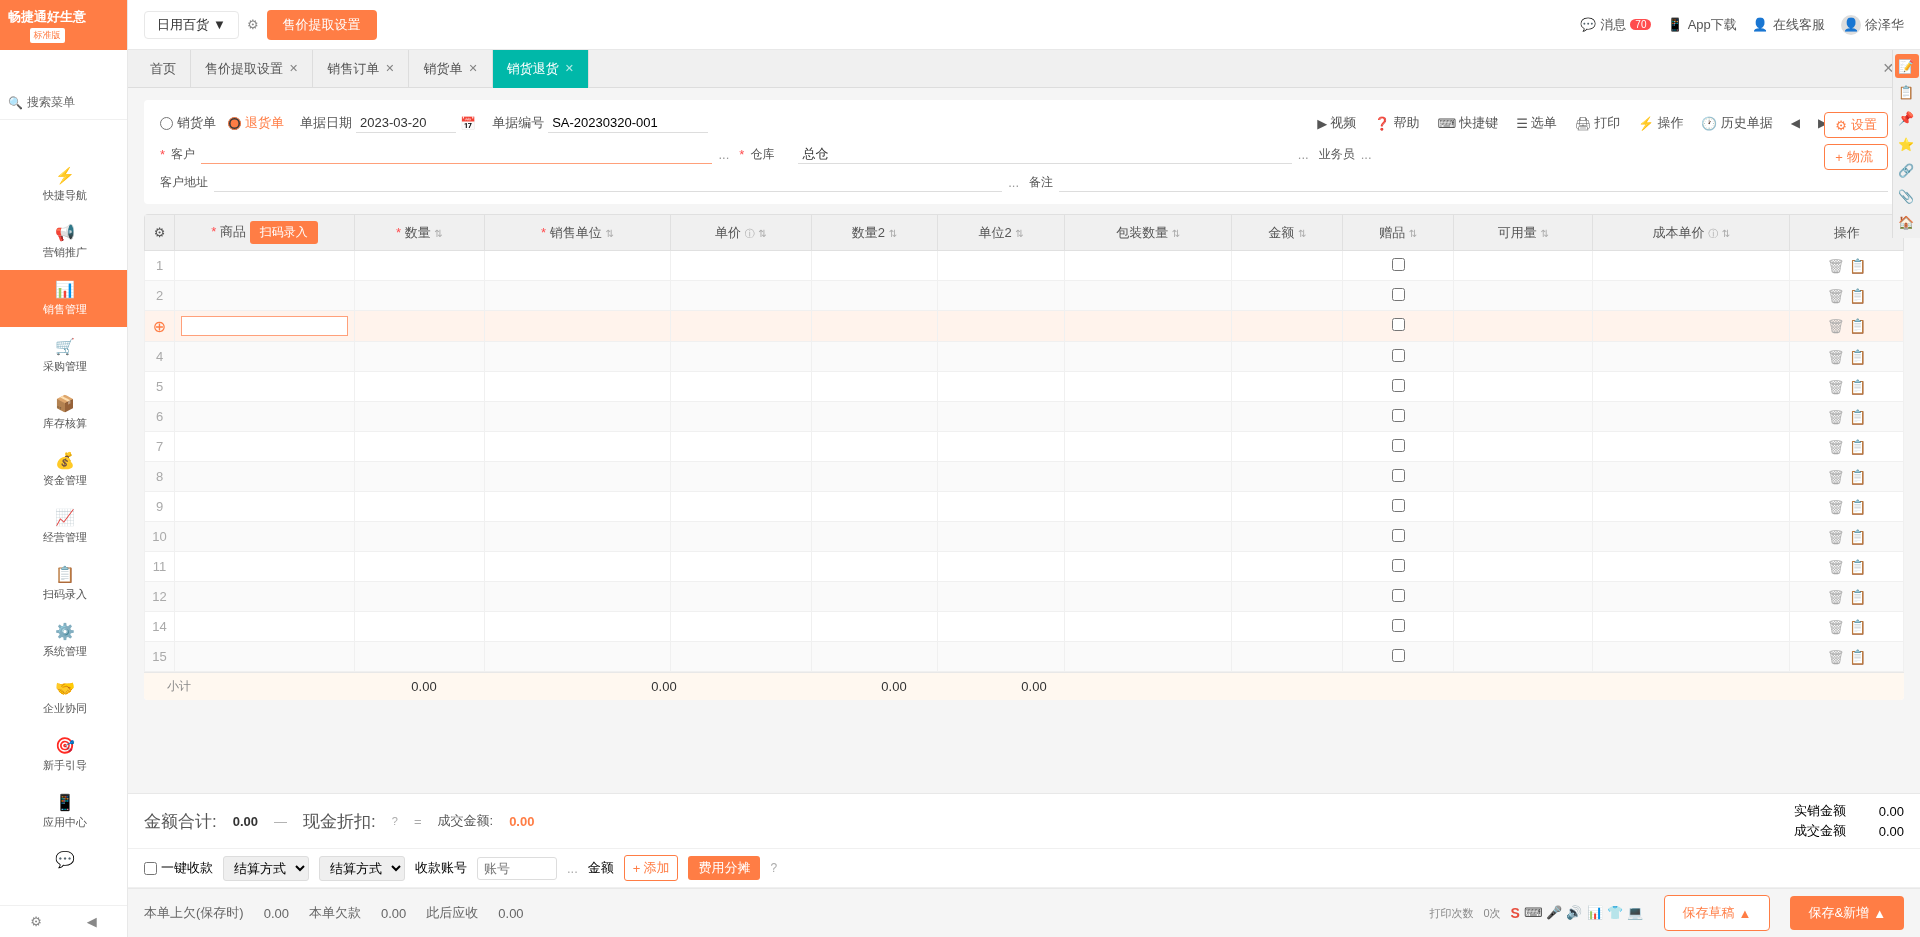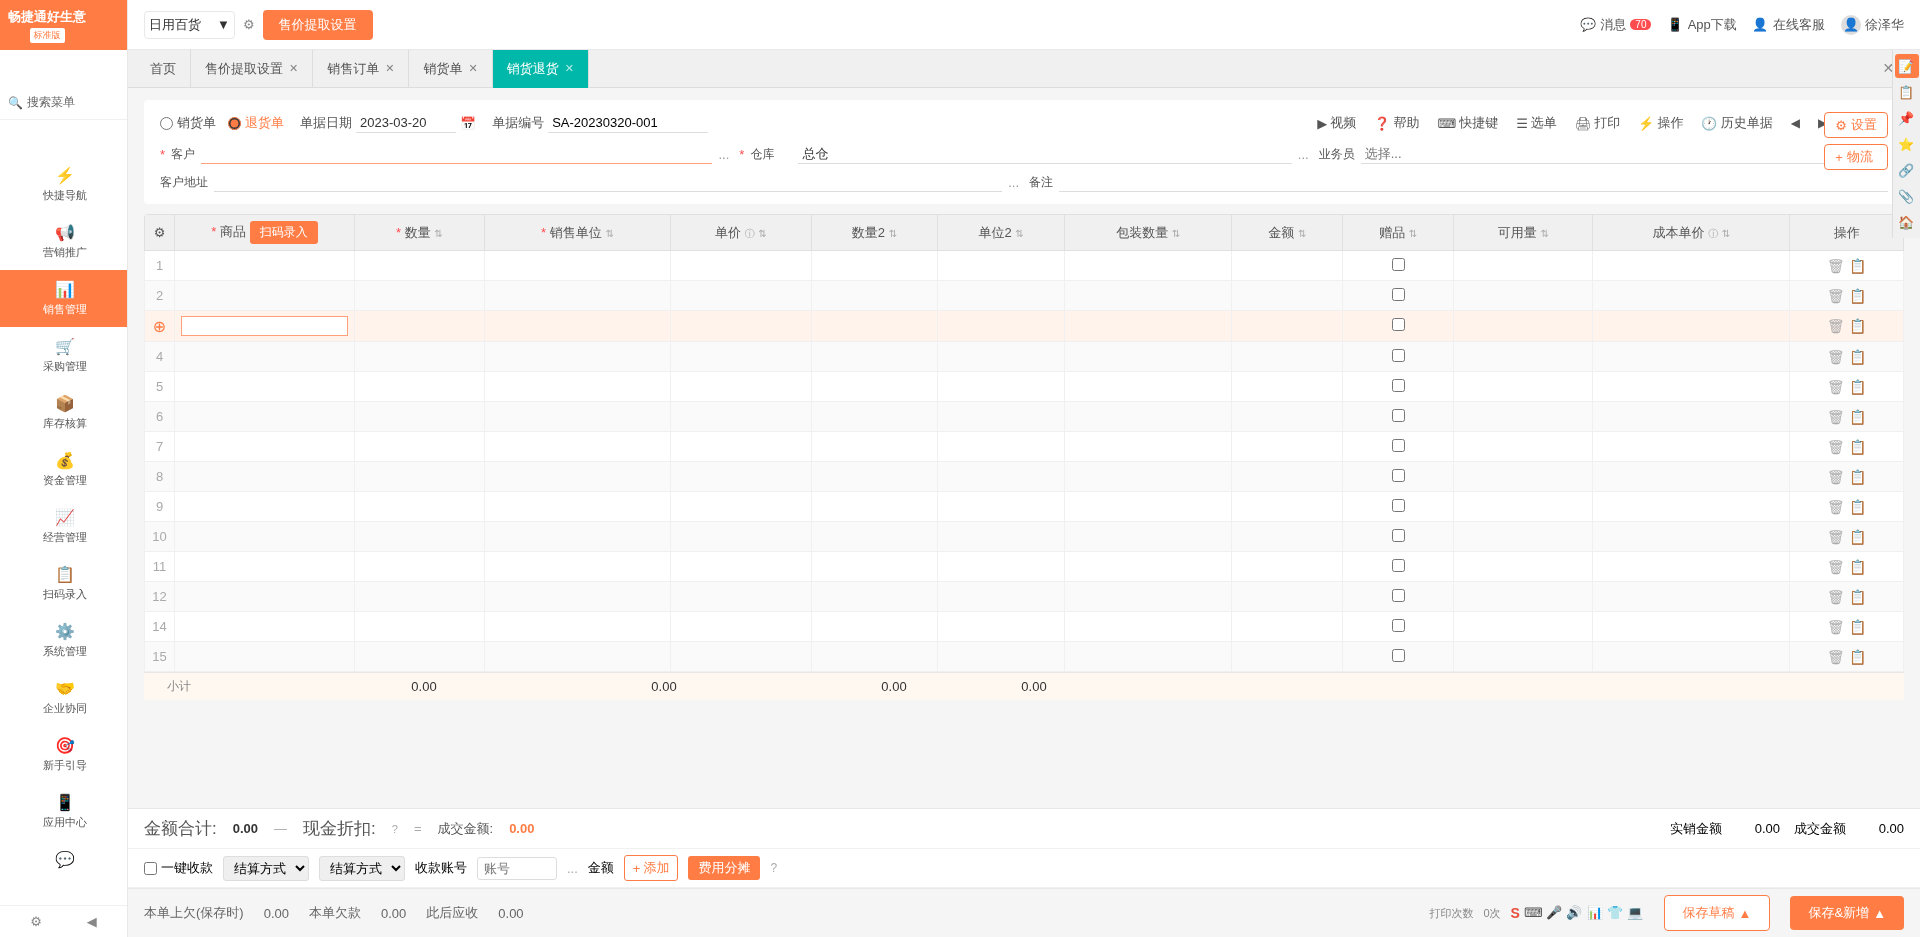--- a/index.html
+++ b/index.html
@@ -16,21 +16,21 @@
     .sidebar-item .icon { font-size: 16px; }
     .sidebar-item .label { font-size: 11px; text-align: center; }
     .sidebar-bottom { padding: 8px; display: flex; justify-content: space-around; border-top: 1px solid #f0f0f0; }
 
     
     .main { flex: 1; display: flex; flex-direction: column; overflow: hidden; }
 
     
     .topbar { height: 50px; background: #fff; display: flex; align-items: center; padding: 0 16px; border-bottom: 1px solid #e8e8e8; gap: 12px; }
     .topbar-left { display: flex; align-items: center; gap: 8px; flex: 1; }
-    .topbar-select { display: flex; align-items: center; gap: 16px; padding: 4px 4px; border: 1px solid #e8e8e8; border-radius: 4px; color: #333; cursor: pointer; }
+    .topbar-select { display: flex; align-items: center; gap: 4px; padding: 4px 12px; border: 1px solid #e8e8e8; border-radius: 4px; color: #333; cursor: pointer; }
     .topbar-btn-orange { background: #ff7d45; color: #fff; border: none; border-radius: 4px; padding: 6px 16px; cursor: pointer; font-size: 13px; }
     .topbar-right { display: flex; align-items: center; gap: 16px; }
     .topbar-right-item { display: flex; align-items: center; gap: 4px; color: #555; cursor: pointer; font-size: 12px; }
     .badge { background: #ff4d4f; color: #fff; border-radius: 10px; padding: 0 5px; font-size: 10px; min-width: 18px; text-align: center; }
 
     
     .tabs { display: flex; align-items: center; background: #f0f0f0; border-bottom: 1px solid #ddd; padding: 0 8px; height: 38px; }
     .tab { padding: 0 14px; height: 38px; display: flex; align-items: center; gap: 6px; cursor: pointer; color: #555; font-size: 13px; border-right: 1px solid #ddd; }
     .tab.active { background: #00b8a9; color: #fff; }
     .tab .close { font-size: 11px; opacity: 0.7; }
@@ -304,21 +304,20 @@
             <span class="field-dots">...</span>
           </div>
           <div class="field-row">
             <span class="field-required">*</span>
             <span class="field-label">仓库</span>
             <input class="field-input" type="text" value="总仓" style="border-top: none; border-right: none; border-left: none; border-image: initial; border-bottom: 1px solid rgb(221, 221, 221); flex: 1 1 0%; padding: 2px 4px; margin-left: 18px;">
             <span class="field-dots">...</span>
           </div>
           <div class="field-row">
             <span class="field-label">业务员</span>
-            <input class="field-input" type="text" placeholder="选择..." style="border-top: none; border-right: none; border-left: none; border-image: initial; border-bottom: 1px solid rgb(221, 221, 221); flex: 1 1 0%; padding: 2px 4px;">
             <span class="field-dots">...</span>
           </div>
         </div>
 
         <div style="display:grid;grid-template-columns:1fr 1fr;gap:10px;align-items:center;">
           <div class="field-row">
             <span class="field-label">客户地址</span>
             <input class="field-input" type="text" style="border-top: none; border-right: none; border-left: none; border-image: initial; border-bottom: 1px solid rgb(221, 221, 221); flex: 1 1 0%; padding: 2px 4px;">
             <span class="field-dots">...</span>
           </div>
@@ -707,21 +706,21 @@
       <div style="display:flex;align-items:center;gap:16px;padding:8px 16px;border-bottom:1px solid #f0f0f0;">
         <span class="total-label">金额合计:</span>
         <span class="total-val">0.00</span>
         <span class="dash">—</span>
         <span class="total-label">现金折扣:</span>
         <span style="color:#aaa;font-size:11px;cursor:pointer;">?</span>
         <span class="equals">=</span>
         <span class="deal-label">成交金额:</span>
         <span class="deal-val">0.00</span>
 
-        <div style="margin-left:auto;display:flex;flex-direction:row;gap:14px;text-align:right;">
+        <div style="margin-left:auto;display:flex;flex-direction:column;gap:2px;text-align:right;">
           <div style="display:flex;align-items:center;gap:8px;">
             <span>实销金额</span>
             <span style="min-width:50px;text-align:right;">0.00</span>
           </div>
           <div style="display:flex;align-items:center;gap:8px;">
             <span>成交金额</span>
             <span style="min-width:50px;text-align:right;">0.00</span>
           </div>
         </div>
       </div>

